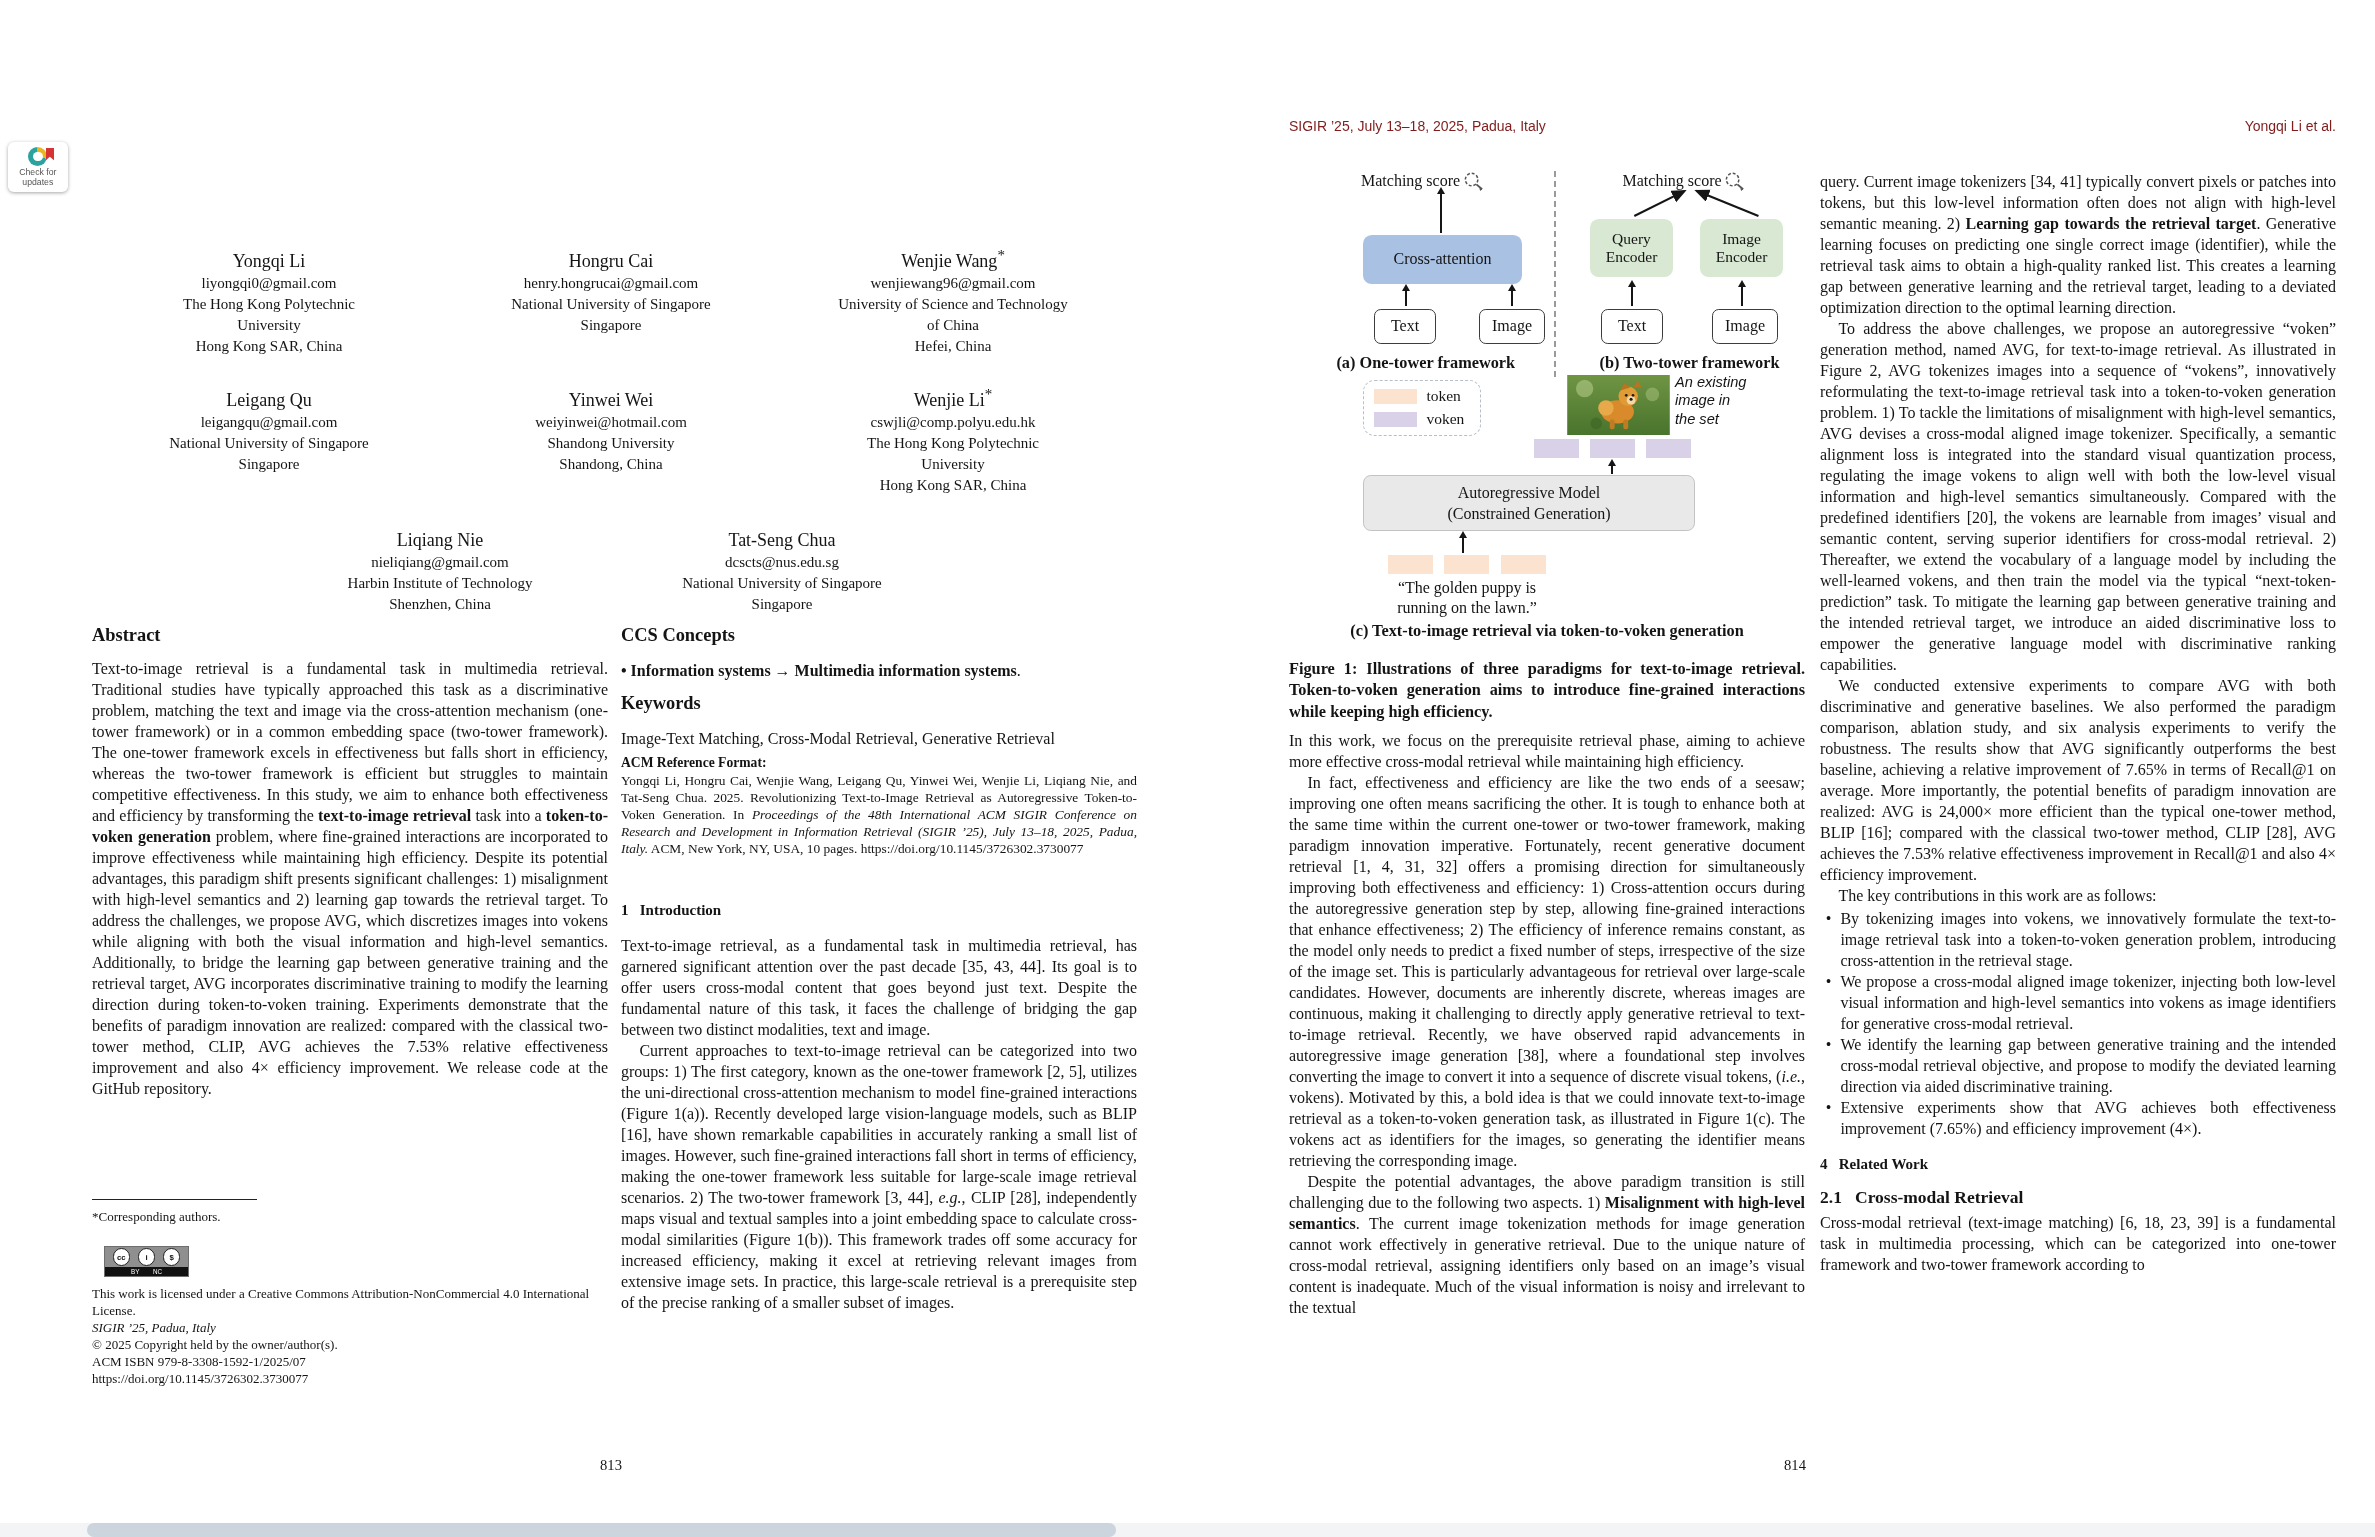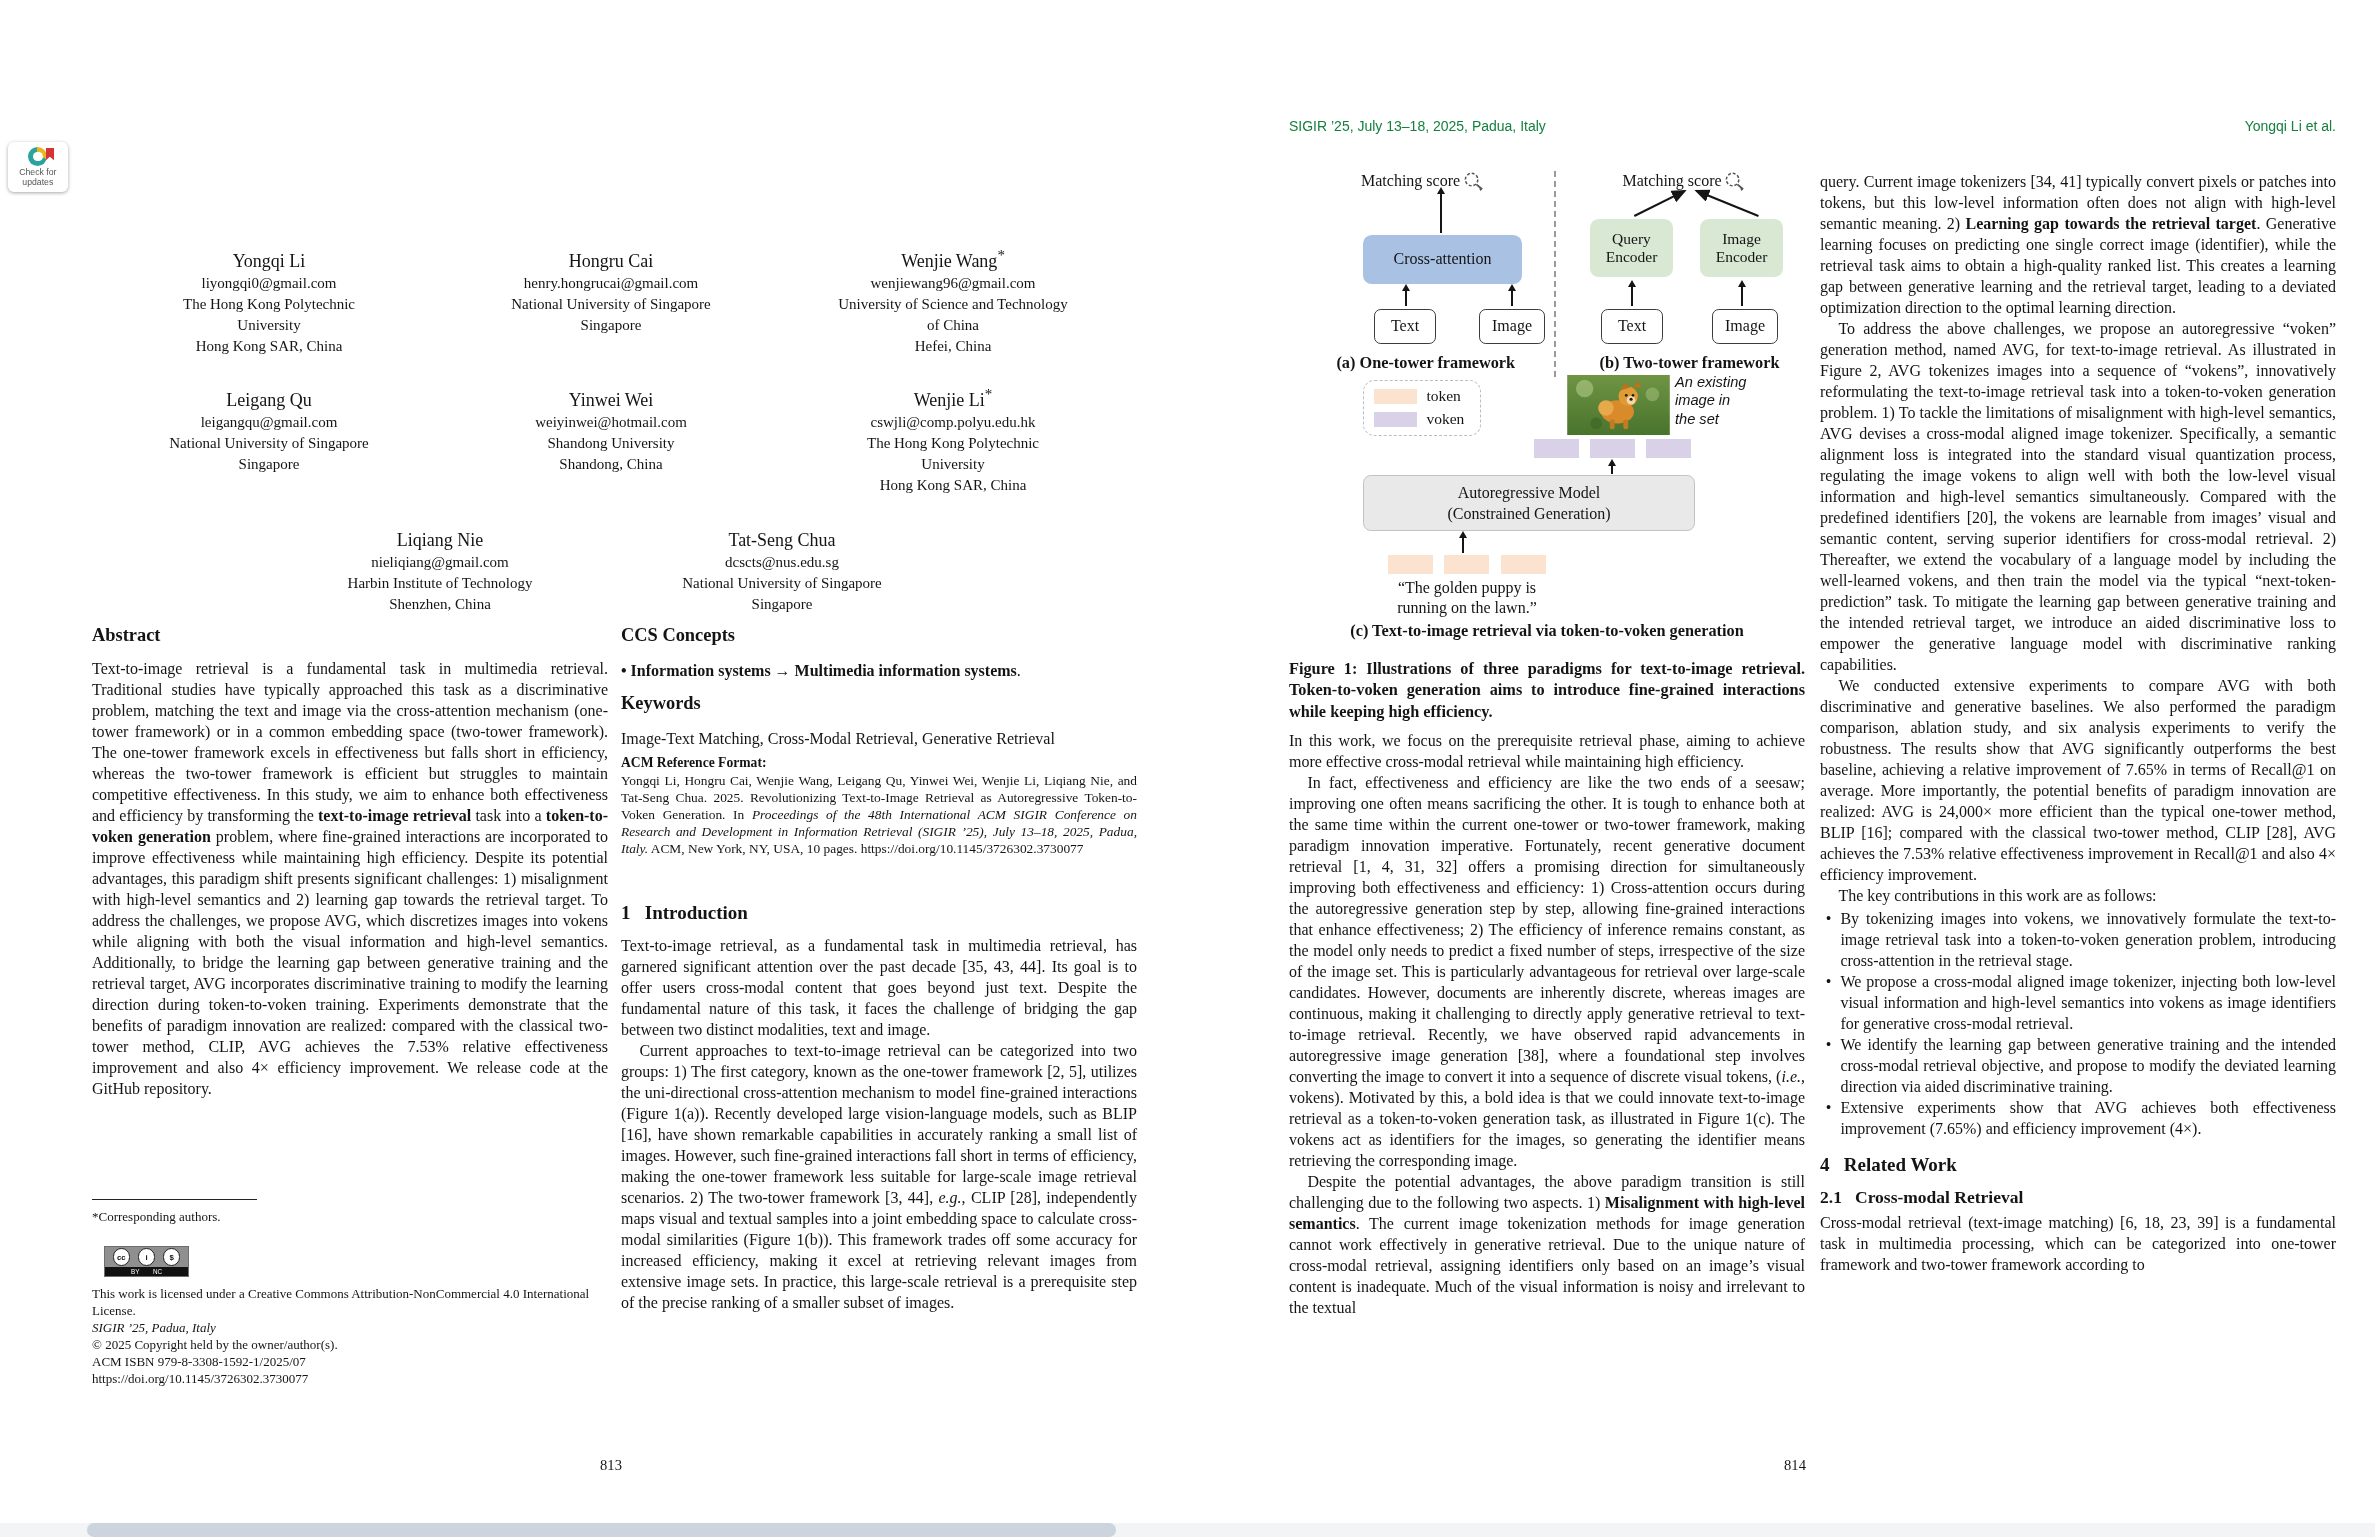--- a/index.html
+++ b/index.html
@@ -13,30 +13,30 @@
   .bold{font-weight:bold;}
   .it{font-style:italic;}
 
   .paper-title{font-size:28px;font-weight:bold;line-height:42px;}
   .author-name{font-size:18px;line-height:24px;}
   .author-sub{font-size:15px;line-height:21px;}
   .authors-row{display:flex;justify-content:center;}
   .author-block{width:342px;text-align:center;}
 
   .h1{font-size:18.4px;font-weight:bold;}
-  .h1b{font-size:19px;font-weight:bold;}
+  .h1b{font-size:15px;font-weight:bold;}
   .h2{font-size:17.5px;font-weight:bold;}
   .body-text{font-size:16px;line-height:21px;text-align:justify;}
   .body-text p{margin:0;}
   .body-text p.ind{text-indent:18.4px;}
   .small-text{font-size:13.4px;line-height:17px;text-align:justify;}
   .lic-text{font-size:13px;line-height:17px;}
   .foot-text{font-size:13px;}
   .pagenum{font-size:14.6px;}
-  .runhead{font-family:"Liberation Sans","DejaVu Sans",sans-serif;font-size:14px;color:#15803d;}
+  .runhead{font-family:"Liberation Sans","DejaVu Sans",sans-serif;font-size:14px;color:#7f1d1d;}
 
   ul.contrib{margin:1.9px 0 0 0;padding-left:20.4px;list-style:none;}
   ul.contrib li{position:relative;text-align:justify;margin:0;}
   ul.contrib li::before{content:"\2022";position:absolute;left:-14.6px;top:0;}
 
   
   .fig-box{position:absolute;display:flex;align-items:center;justify-content:center;
            font-size:16px;line-height:18.4px;text-align:center;}
   .rounded{border-radius:8.7px;}
   .io-box{background:#fff;border:1.6px solid #3c3c3c;border-radius:6.8px;}

